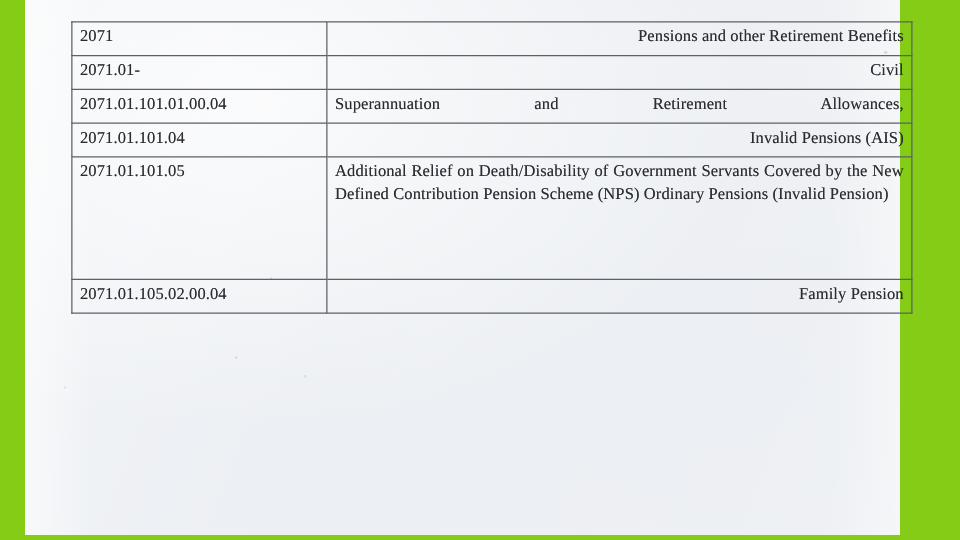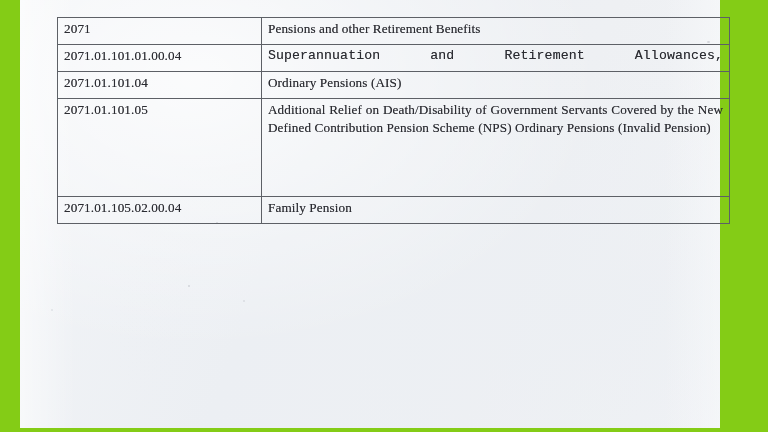--- a/index.html
+++ b/index.html
@@ -70,29 +70,29 @@
   td.code {
     width: 191px;
     white-space: nowrap;
     font-size: 13.2px;
     padding-left: 4px;
   }
   td.desc {
     width: 455px;
     padding-left: 9px;
     padding-right: 10px;
+    text-align: right;
   }
   td.desc.j {
     text-align: justify;
     text-align-last: left;
   }
   td.desc.j1 {
     text-align: justify;
     text-align-last: justify;
-    font-family: Liberation Mono, monospace;
   }
   .r-tall-a { height: 92px; margin-top: 20px; }
   .r-tall-b { height: 97px; }
   .r-two { height: 36px; }
   .r-one { height: 21px; }
 
   
   #table-wrap {
     text-shadow: 0 0 .45px rgba(43,44,50,.55);
   }
@@ -112,31 +112,35 @@
 
   <div id="table-wrap">
     <table class="ledger">
       <tbody>
 
         <tr>
           <td class="code r-one">2071</td>
           <td class="desc r-one">Pensions and other Retirement Benefits</td>
         </tr>
 
+        <tr>
+          <td class="code r-one">2071.01-</td>
+          <td class="desc r-one">Civil</td>
+        </tr>
 
 
 
         <tr>
           <td class="code r-one">2071.01.101.01.00.04</td>
           <td class="desc j1 r-one">Superannuation and Retirement Allowances,</td>
         </tr>
 
         <tr>
           <td class="code r-one">2071.01.101.04</td>
-          <td class="desc r-one">Ordinary Pensions (AIS)</td>
+          <td class="desc r-one">Invalid Pensions (AIS)</td>
         </tr>
 
 
         <tr>
           <td class="code r-tall-a">2071.01.101.05</td>
           <td class="desc j r-tall-a">Additional Relief on Death/Disability of Government Servants Covered by the New Defined Contribution Pension Scheme (NPS) Ordinary Pensions (Invalid Pension)</td>
         </tr>
 
 
         <tr>

